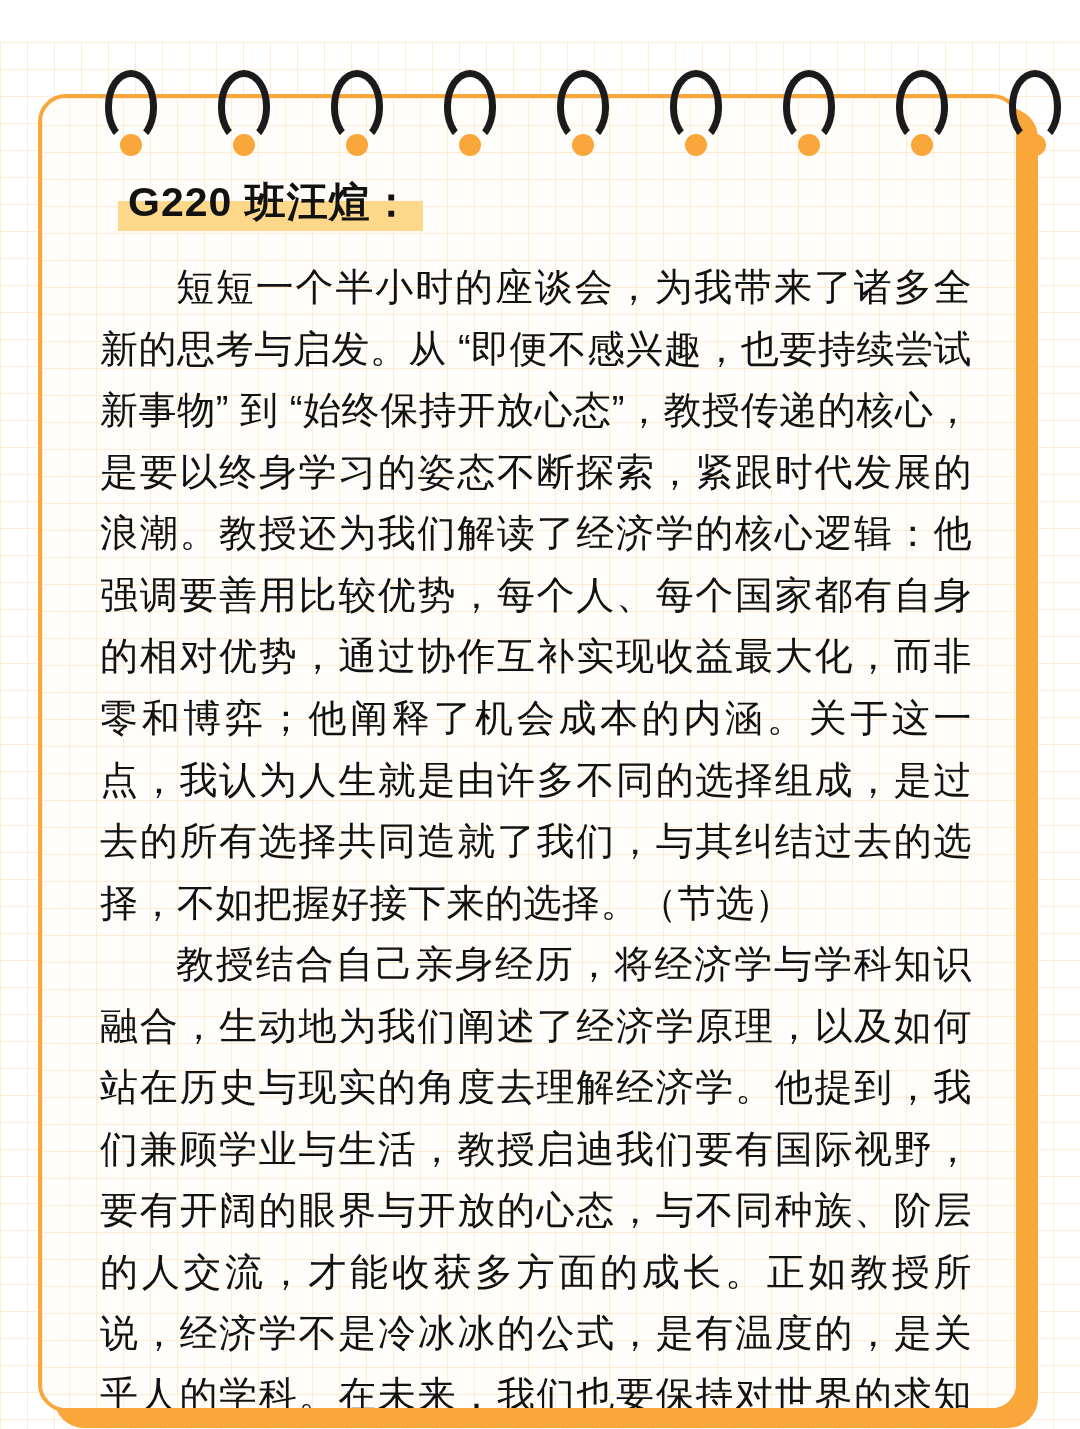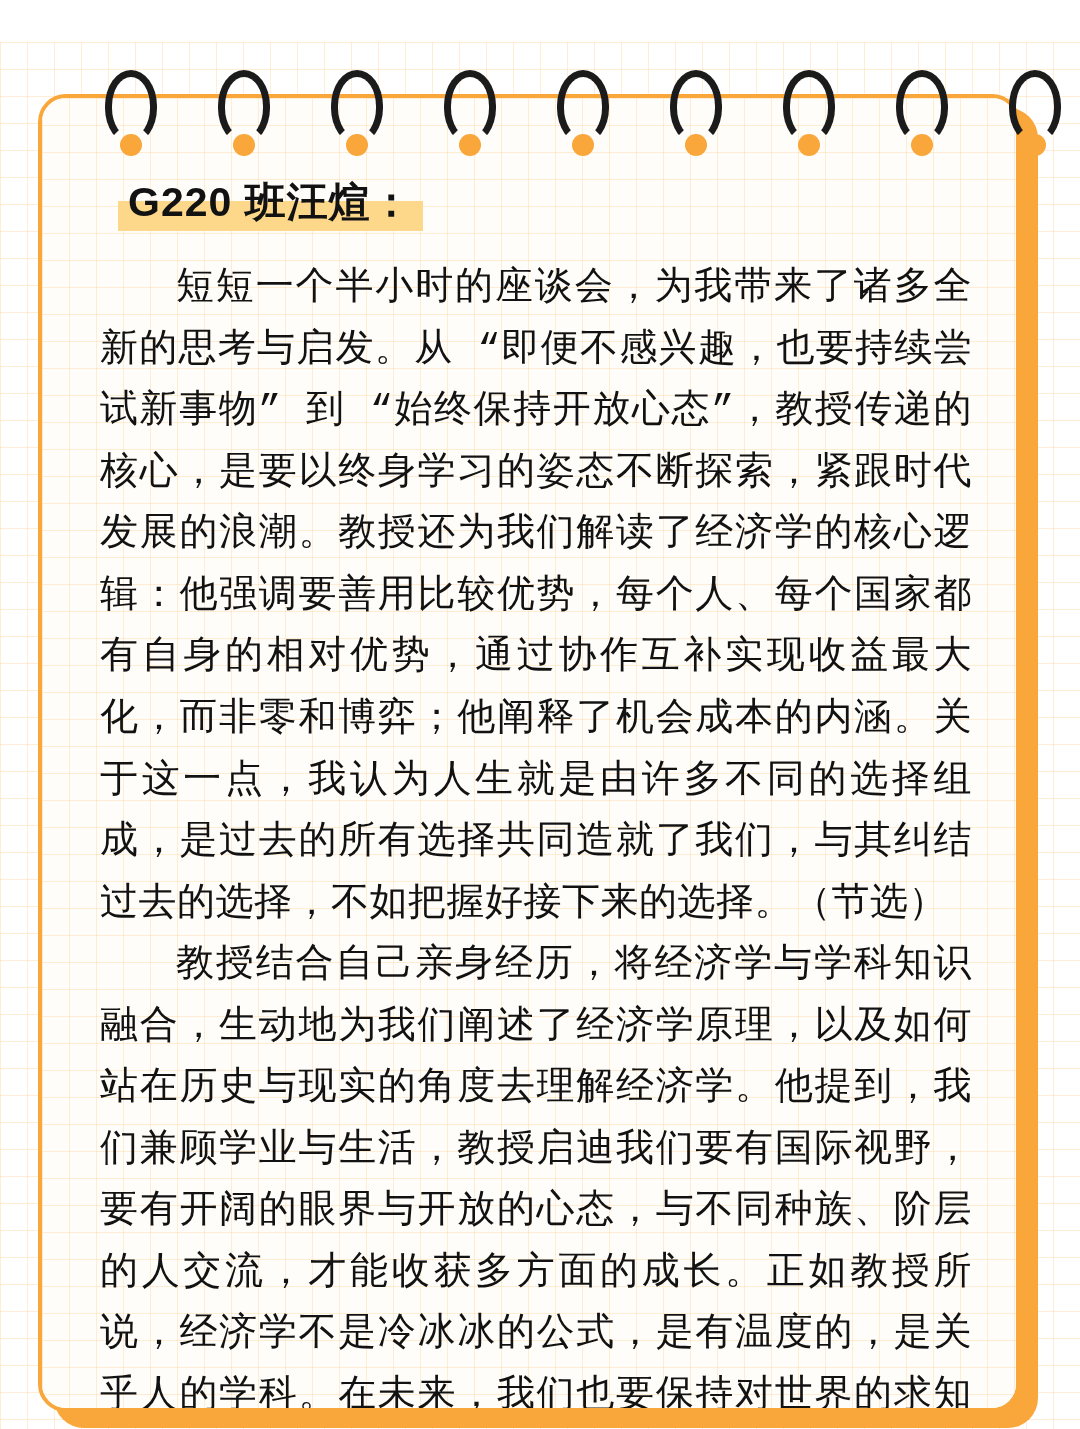--- a/index.html
+++ b/index.html
@@ -115,21 +115,21 @@
   }
 
   .para {
     font-size: 38px;
     line-height: 1.62;
     color: #121212;
     text-align: justify;
     text-indent: 2em;
     margin: 0;
     letter-spacing: 0.5px;
-    font-family: Liberation Mono, monospace;
+    font-family: Liberation Sans, sans-serif;
   }
 </style>
 </head>
 <body>
 
 <div class="page">
 
   <div class="card-shadow"></div>
 
   <div class="card">

